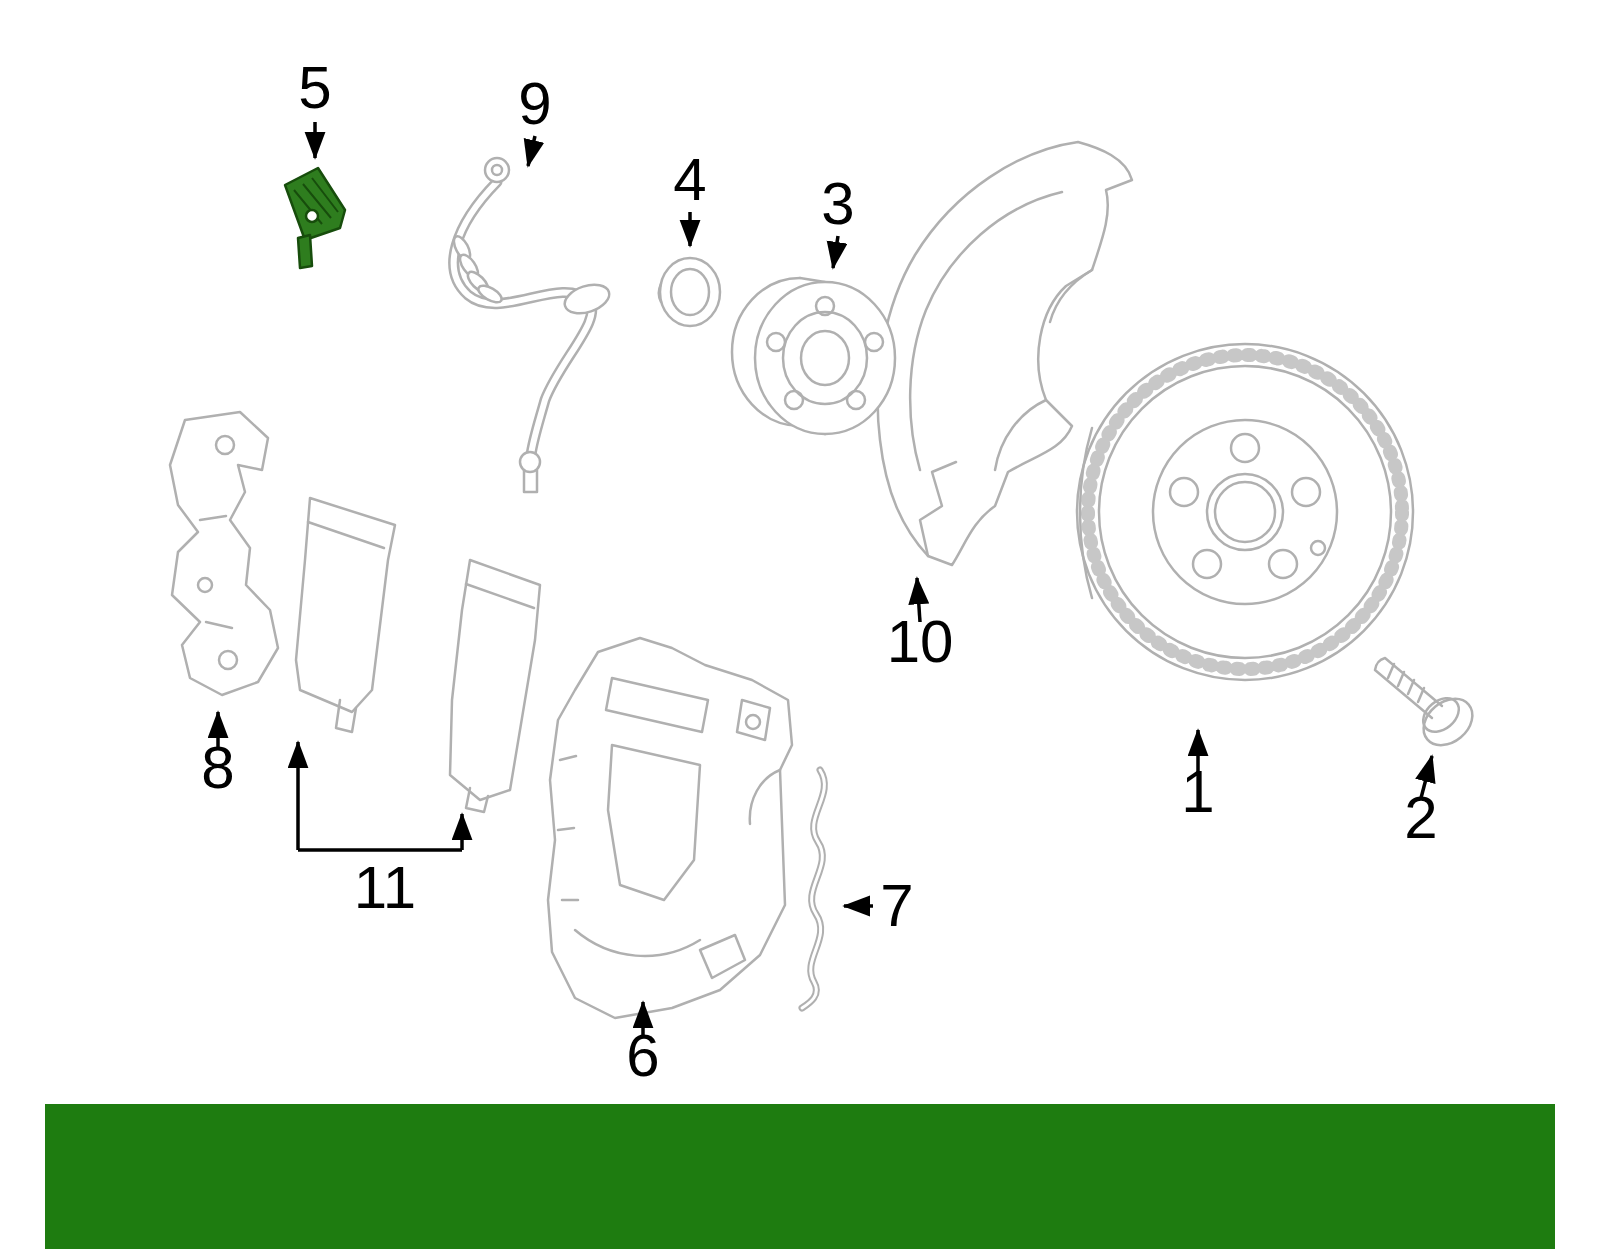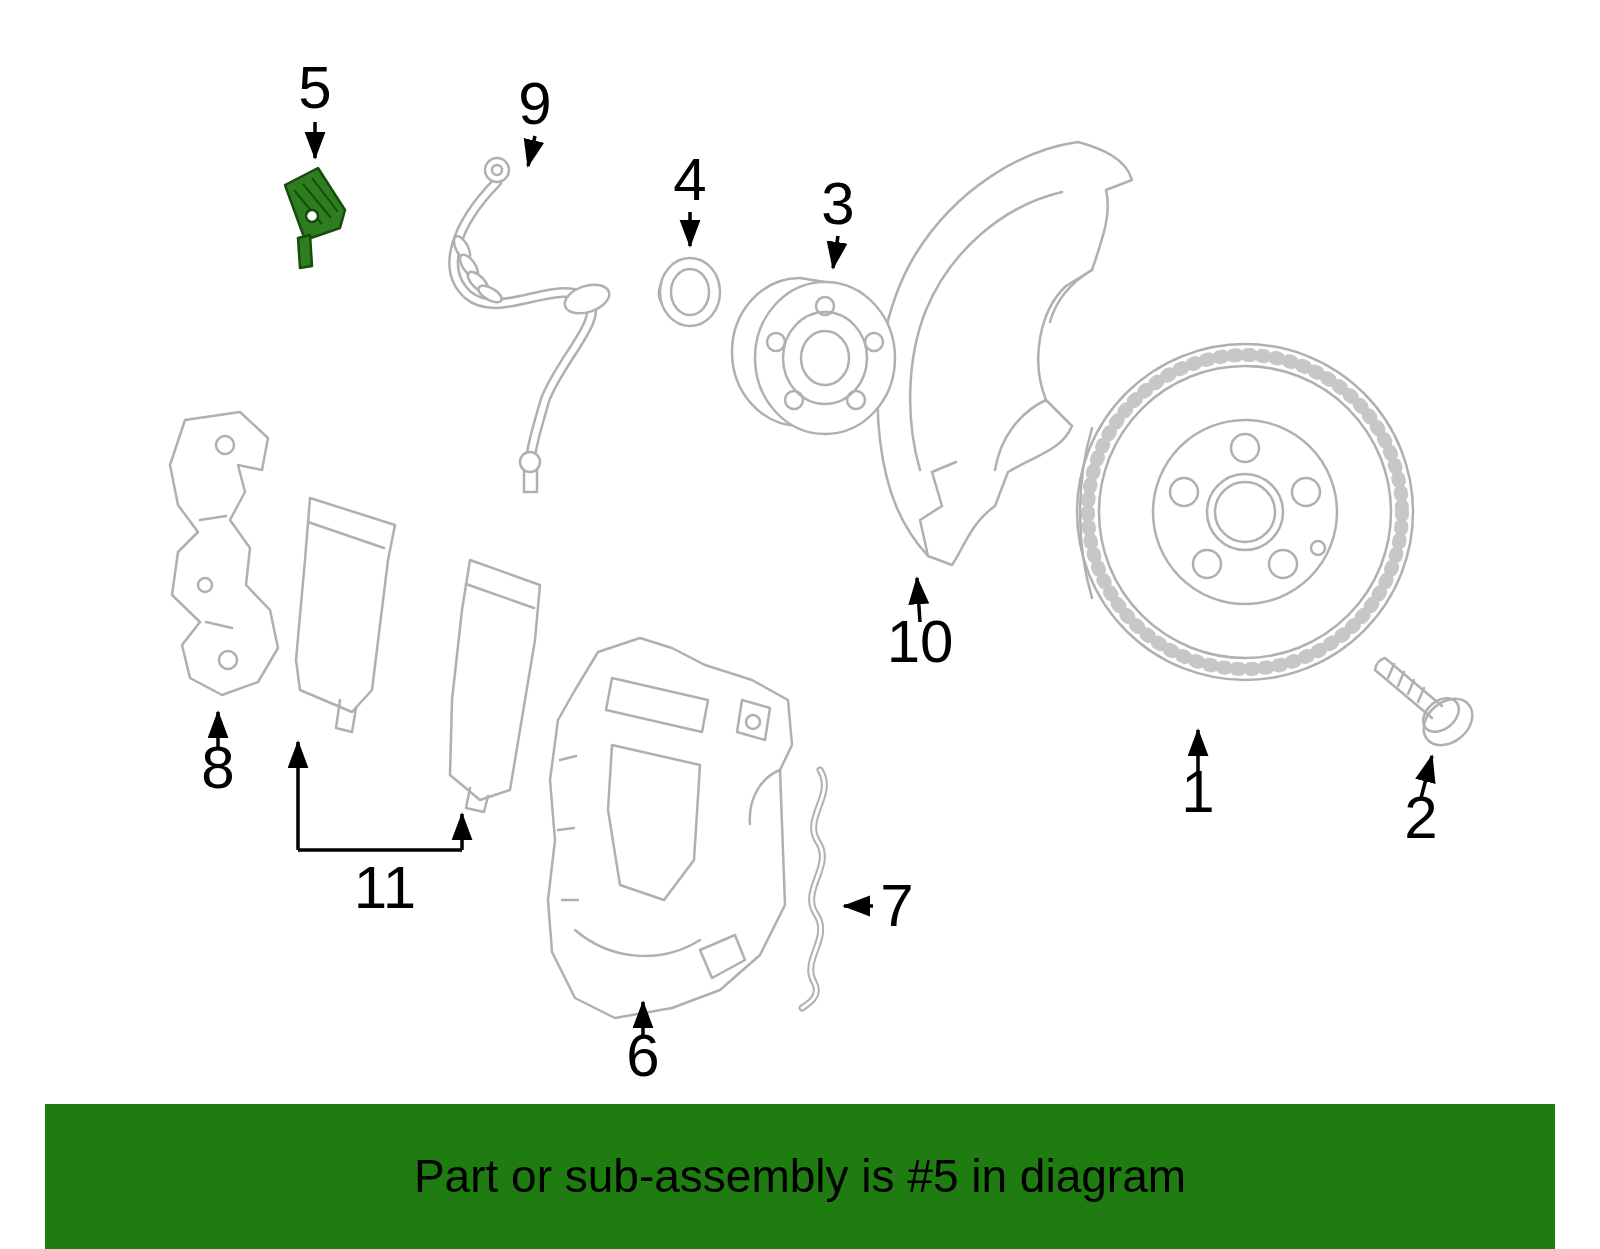--- a/index.html
+++ b/index.html
@@ -184,16 +184,15 @@
     <text class="callout" x="1198" y="812">1</text>
     <text class="callout" x="1421" y="838">2</text>
     <text class="callout" x="218" y="788">8</text>
     <text class="callout" x="385" y="908">11</text>
     <text class="callout" x="643" y="1076">6</text>
     <text class="callout" x="897" y="926">7</text>
   </g>
 </svg>
 
 <div class="banner" style="background-color: rgb(30, 124, 16);">
-  <div class="bline">Part or sub-assembly is #5 in diagram</div>
 </div>
 
 </div>
 
 </body></html>

